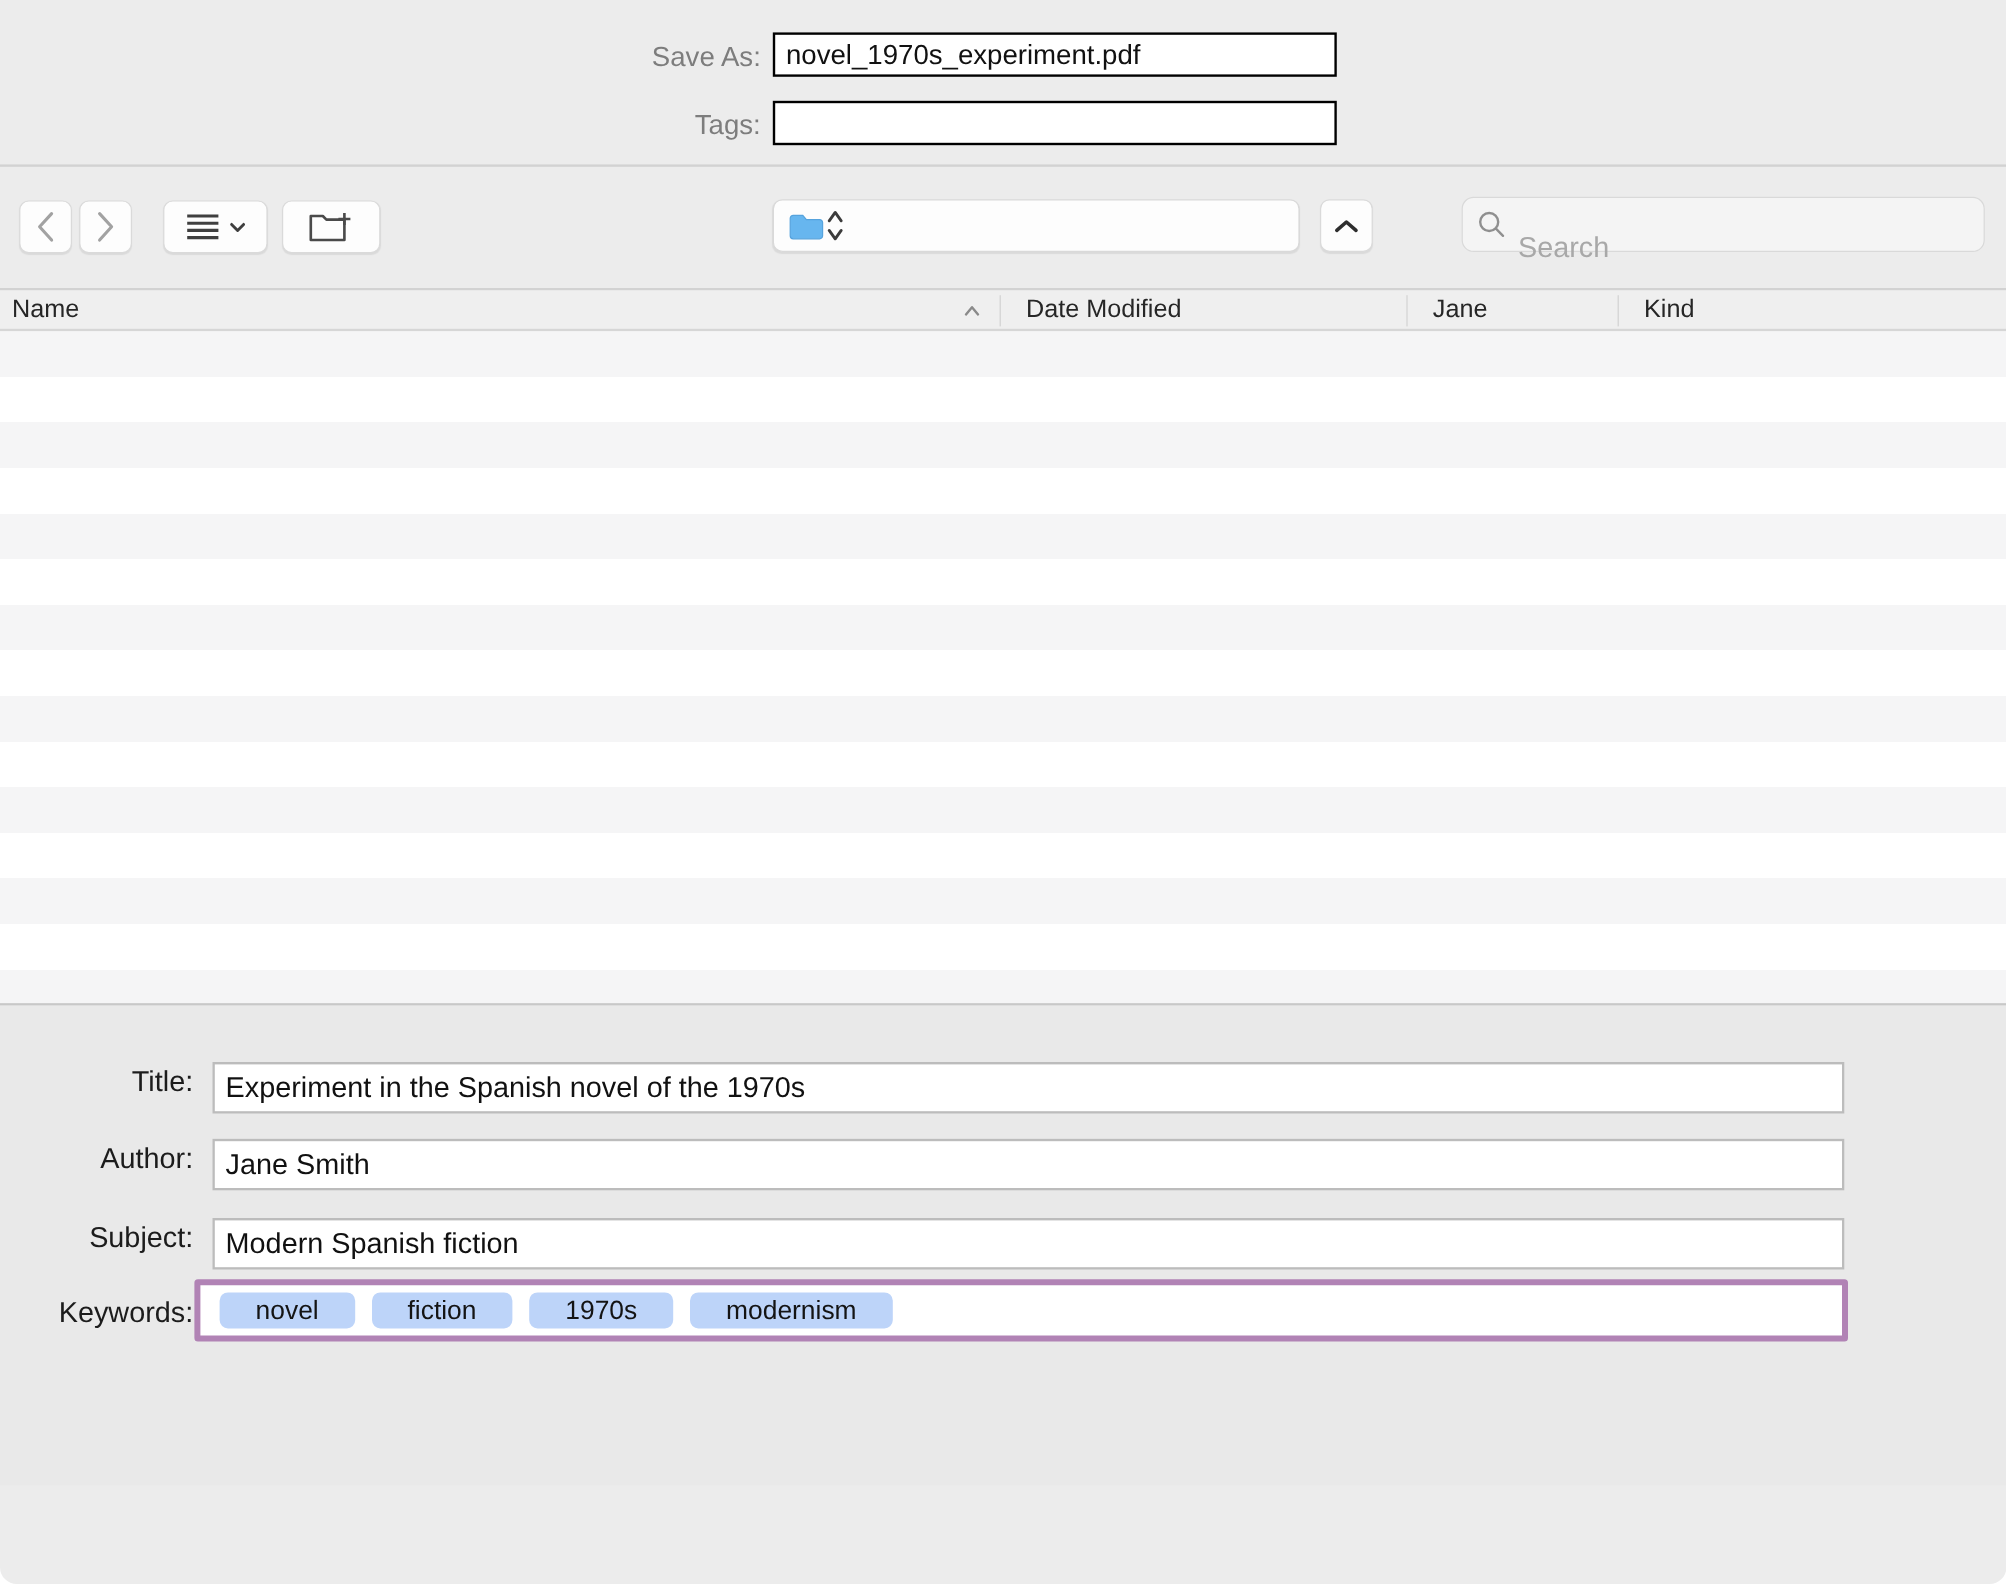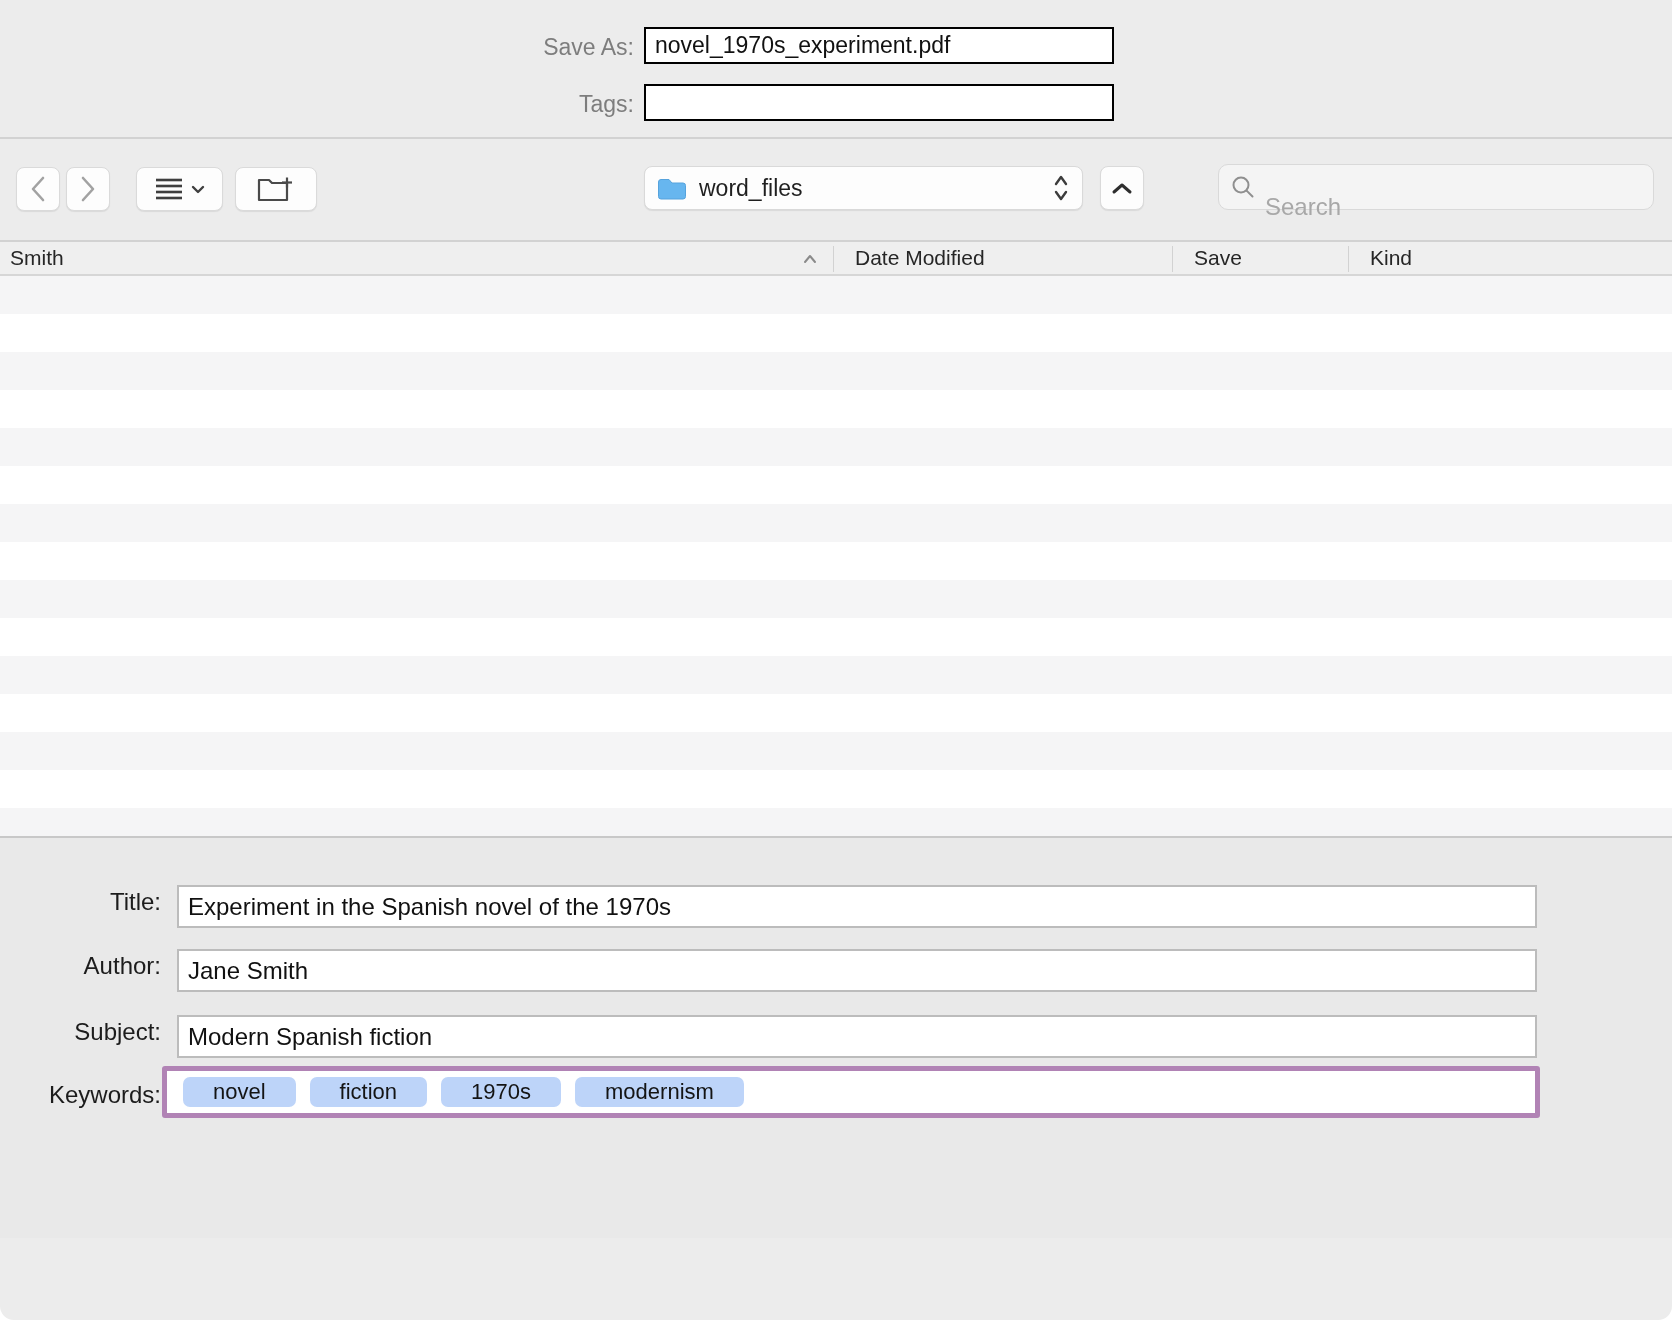--- a/index.html
+++ b/index.html
@@ -95,21 +95,20 @@
       </svg>
     </span>
   </div>
 
   <div class="abs dropdown">
     <span>
       <svg width="30" height="23" viewBox="0 0 30 23">
         <path d="M1.5,5 a2.5,2.5 0 0 1 2.5,-2.5 h8 l3,3.5 h11 a2.5,2.5 0 0 1 2.5,2.5 v11 a2.5,2.5 0 0 1 -2.5,2.5 h-22 a2.5,2.5 0 0 1 -2.5,-2.5 z" fill="#67b6ef" stroke="#56a3dd" stroke-width="1"></path>
       </svg>
     </span>
-    <span class="lbl">word_files</span>
     <span>
       <svg width="18" height="32" viewBox="0 0 18 32">
         <polyline points="4,12 9,5 14,12" fill="none" stroke="#3c3c3c" stroke-width="2.4" stroke-linecap="round" stroke-linejoin="round"></polyline>
         <polyline points="4,20 9,27 14,20" fill="none" stroke="#3c3c3c" stroke-width="2.4" stroke-linecap="round" stroke-linejoin="round"></polyline>
       </svg>
     </span>
   </div>
 
   <div class="abs tbtn" style="left:1100px;top:166px;width:44px;">
     <span>
@@ -125,30 +124,30 @@
         <circle cx="10" cy="10" r="7.5" fill="none" stroke="#8f8f8f" stroke-width="2"></circle>
         <line x1="15.6" y1="15.6" x2="21.5" y2="21.5" stroke="#8f8f8f" stroke-width="2" stroke-linecap="round"></line>
       </svg>
     </span>
     <input placeholder="Search" style="">
   </div>
 
   <div class="abs hdiv" style="top:240px;"></div>
 
   <div class="abs" id="table-header">
-    <div class="col-label" style="left:10px;">Smith</div>
+    <div class="col-label" style="left:10px;">Name</div>
     <span class="col-label" style="left:802px;top:2px;">
       <svg width="16" height="30" viewBox="0 0 16 30">
           <polyline points="3,18 8,12 13,18" fill="none" stroke="#8a8a8a" stroke-width="2" stroke-linecap="round" stroke-linejoin="round"></polyline>
         </svg>
     </span>
     <span class="vdiv" style="left:833px;"></span>
     <div class="col-label" style="left:855px;">Date Modified</div>
     <span class="vdiv" style="left:1172px;"></span>
-    <div class="col-label" style="left:1194px;">Save</div>
+    <div class="col-label" style="left:1194px;">Jane</div>
     <span class="vdiv" style="left:1348px;"></span>
     <div class="col-label" style="left:1370px;">Kind</div>
   </div>
 
   <div class="abs" id="file-list"></div>
 
   <div class="abs" id="meta-panel">
     <div class="meta-label" style="top:50px;">Title:</div>
     <input class="meta-input" style="top: 47px;" value="Experiment in the Spanish novel of the 1970s">
 

